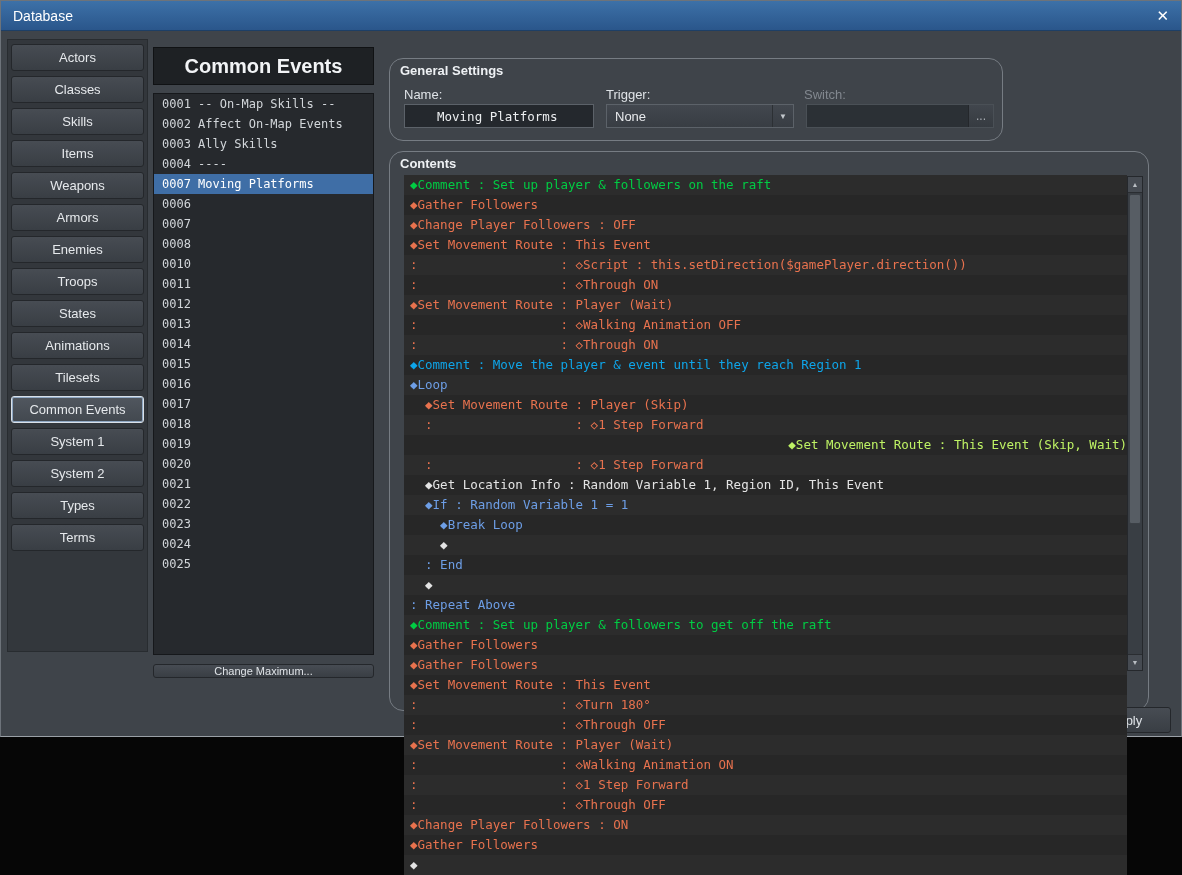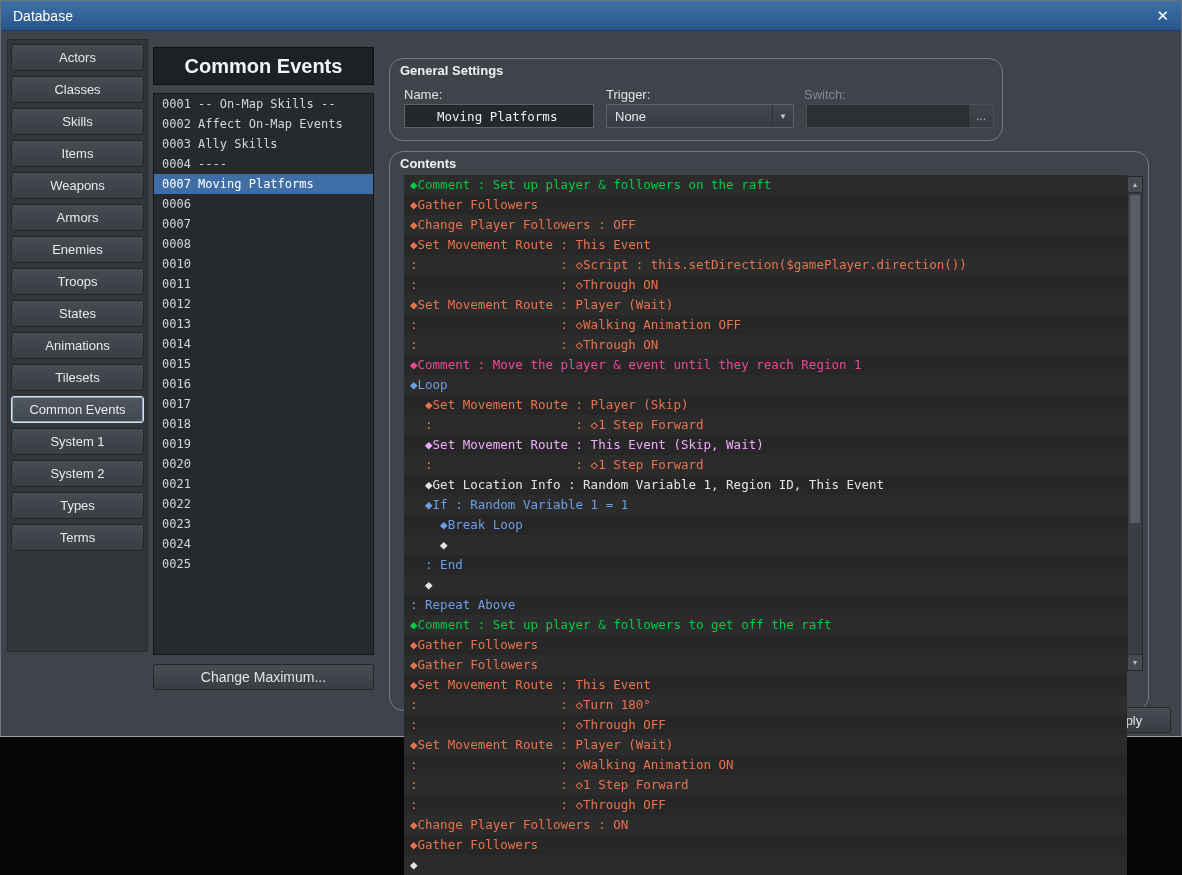--- a/index.html
+++ b/index.html
@@ -26,23 +26,23 @@
 
   
   .ce-header{position:absolute;left:152px;top:46px;width:221px;height:38px;background:#1e2124;
              border:1px solid #101214;box-sizing:border-box;color:#f2f4f6;font-size:20px;font-weight:bold;
              display:flex;align-items:center;justify-content:center;}
   .ce-list{position:absolute;left:152px;top:92px;width:221px;height:562px;background:#26292d;
            border:1px solid #16181b;box-sizing:border-box;overflow:hidden;
            font-family:"DejaVu Sans Mono",monospace;font-size:12px;}
   .ce-row{height:20px;line-height:20px;padding-left:8px;color:#d2d6da;white-space:pre;}
   .ce-row.selected{background:#3f6ea6;color:#ffffff;}
-  .change-max-btn{position:absolute;left:152px;top:663px;width:221px;height:26px;box-sizing:border-box;
+  .change-max-btn{position:absolute;left:152px;top:663px;width:221px;height:14px;box-sizing:border-box;
            background:linear-gradient(#474c53,#393e44);border:1px solid #24272b;border-radius:3px;
-           color:#dfe3e7;font-size:14px;display:flex;align-items:center;justify-content:center;}
+           color:#dfe3e7;font-size:11px;display:flex;align-items:center;justify-content:center;}
 
   
   .groupbox{position:absolute;border:1px solid #767c83;border-radius:14px;box-sizing:border-box;}
   #gs-box{left:388px;top:57px;width:614px;height:83px;}
   #ct-box{left:388px;top:150px;width:760px;height:560px;}
   .gb-title{position:absolute;left:10px;top:4px;font-size:13px;font-weight:bold;color:#eef1f4;}
 
   .field-label{position:absolute;font-size:13px;color:#dfe3e7;}
   .field-label.dim{color:#82888f;}
   .text-input{position:absolute;height:24px;box-sizing:border-box;background:#24282d;
@@ -167,25 +167,25 @@
   <div class="event-list">
       <div class="ev-row even" style="color: rgb(0, 204, 68);">◆Comment : Set up player &amp; followers on the raft</div>
       <div class="ev-row odd" style="color: rgb(232, 114, 78);">◆Gather Followers</div>
       <div class="ev-row even" style="color: rgb(232, 114, 78);">◆Change Player Followers : OFF</div>
       <div class="ev-row odd" style="color: rgb(232, 114, 78);">◆Set Movement Route : This Event</div>
       <div class="ev-row even" style="color: rgb(232, 114, 78);">:                   : ◇Script : this.setDirection($gamePlayer.direction())</div>
       <div class="ev-row odd" style="color: rgb(232, 114, 78);">:                   : ◇Through ON</div>
       <div class="ev-row even" style="color: rgb(232, 114, 78);">◆Set Movement Route : Player (Wait)</div>
       <div class="ev-row odd" style="color: rgb(232, 114, 78);">:                   : ◇Walking Animation OFF</div>
       <div class="ev-row even" style="color: rgb(232, 114, 78);">:                   : ◇Through ON</div>
-      <div class="ev-row odd" style="color: #ec4899;">◆Comment : Move the player &amp; event until they reach Region 1</div>
+      <div class="ev-row odd" style="color: #0ea5e9;">◆Comment : Move the player &amp; event until they reach Region 1</div>
       <div class="ev-row even" style="color: rgb(109, 158, 230);">◆Loop</div>
       <div class="ev-row odd" style="color: rgb(232, 114, 78);">  ◆Set Movement Route : Player (Skip)</div>
       <div class="ev-row even" style="color: rgb(232, 114, 78);">  :                   : ◇1 Step Forward</div>
-      <div class="ev-row odd" style="color: #f0abfc;">  ◆Set Movement Route : This Event (Skip, Wait)</div>
+      <div class="ev-row odd" style="color: #bef264; text-align: right;">  ◆Set Movement Route : This Event (Skip, Wait)</div>
       <div class="ev-row even" style="color: rgb(232, 114, 78);">  :                   : ◇1 Step Forward</div>
       <div class="ev-row odd" style="color: rgb(228, 228, 228);">  ◆Get Location Info : Random Variable 1, Region ID, This Event</div>
       <div class="ev-row even" style="color: rgb(109, 158, 230);">  ◆If : Random Variable 1 = 1</div>
       <div class="ev-row odd" style="color: rgb(109, 158, 230);">    ◆Break Loop</div>
       <div class="ev-row even" style="color: rgb(228, 228, 228);">    ◆</div>
       <div class="ev-row odd" style="color: rgb(109, 158, 230);">  : End</div>
       <div class="ev-row even" style="color: rgb(228, 228, 228);">  ◆</div>
       <div class="ev-row odd" style="color: rgb(109, 158, 230);">: Repeat Above</div>
       <div class="ev-row even" style="color: rgb(0, 204, 68);">◆Comment : Set up player &amp; followers to get off the raft</div>
       <div class="ev-row odd" style="color: rgb(232, 114, 78);">◆Gather Followers</div>

